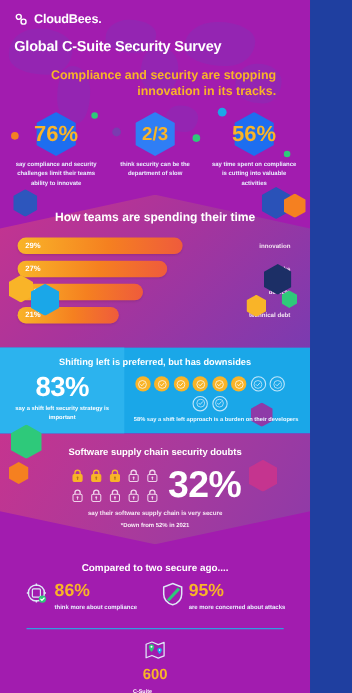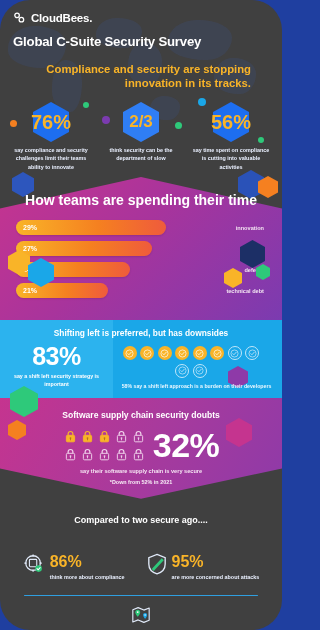--- a/index.html
+++ b/index.html
@@ -1,21 +1,21 @@
 <!DOCTYPE html>
 <html><head>
 <meta charset="utf-8">
 <style>
   html,body{margin:0;padding:0;}
   body{
     width:282px;height:630px;overflow:hidden;
     font-family:"Liberation Sans", sans-serif;
     background:#1f3fa0;color:#fff;position:relative;
   }
-  .page{position:relative;width:282px;height:630px;overflow:hidden;background:#404040;border-radius:30px;}
+  .page{position:relative;width:282px;height:630px;overflow:hidden;background:#a21caf;}
 
   
   .map-bg{position:absolute;inset:0;opacity:.13;pointer-events:none;}
   .map-bg .blob{position:absolute;background:#3a63c9;border-radius:46% 54% 40% 60%/55% 45% 58% 42%;}
 
   
   .header{position:relative;padding:11px 13px 0;}
   .logo{display:flex;align-items:center;gap:5px;}
   .logo svg{display:block;}
   .logo-text{font-size:11.5px;font-weight:bold;letter-spacing:-.2px;}
@@ -34,21 +34,21 @@
   .stat-num.frac{font-size:17px;}
   .stat-cap{margin-top:6px;font-size:5.4px;font-weight:bold;line-height:1.55;
     padding:0 6px;color:#eaf0ff;}
   .dot{position:absolute;border-radius:50%;}
 
   
   .teams{position:relative;margin-top:6px;padding:14px 0 16px;}
   .teams-bg{position:absolute;left:0;right:0;top:0;bottom:0;
     background:linear-gradient(135deg,#c6348f 0%,#a8349c 45%,#7b3bb0 100%);
     clip-path:polygon(50% 0%,100% 22%,100% 100%,0% 100%,0% 22%);}
-  .teams-h{position:relative;text-align:center;font-size:14px;font-weight:bold;line-height:1.3;}
+  .teams-h{position:relative;text-align:center;font-size:11px;font-weight:bold;line-height:1.3;}
   .bars{position:relative;margin:11px 16px 0;}
   .barrow{position:relative;display:flex;align-items:center;height:15px;margin-bottom:6px;}
   .bar{height:15px;border-radius:8px;display:flex;align-items:center;
     background:linear-gradient(90deg,#f9b428 0%,#f58020 55%,#ef5b3c 100%);
     box-shadow:0 1px 2px rgba(0,0,0,.12);}
   .bar-val{font-size:7px;font-weight:bold;color:#fff;padding-left:7px;}
   .bar-lab{position:absolute;right:2px;font-size:5.6px;font-weight:bold;color:#f3e4f2;}
 
   
   .shift{position:relative;background:#1aa7e8;padding:8px 0 9px;}
@@ -78,21 +78,21 @@
   .lock{width:15px;height:16px;display:flex;align-items:center;justify-content:center;}
   .supply-num{font-size:34px;font-weight:bold;line-height:1;letter-spacing:-.5px;}
   .supply-cap{position:relative;text-align:center;margin-top:5px;font-size:5.6px;
     font-weight:bold;line-height:1.55;color:#f6e6f4;}
   .supply-sub{position:relative;text-align:center;margin-top:3px;font-size:5.4px;
     font-weight:bold;color:#f8eef7;}
 
   
   .cmp{position:relative;padding:16px 0 0;}
   .cmp-h{text-align:center;font-size:9px;font-weight:bold;}
-  .cmp-row{display:flex;justify-content:center;gap:22px;margin-top:28px;}
+  .cmp-row{display:flex;justify-content:center;gap:22px;margin-top:8px;}
   .cmp-item{display:flex;gap:5px;align-items:flex-start;}
   .cmp-txt{padding-top:1px;}
   .cmp-num{font-size:16px;font-weight:bold;color:#f9b428;line-height:1;}
   .cmp-cap{margin-top:3px;font-size:5.4px;font-weight:bold;line-height:1.5;color:#eaf0ff;}
 
   .divider{height:1.3px;background:#2f9fe0;margin:14px 24px 0;border-radius:1px;}
 
   
   .resp{display:flex;align-items:center;padding:10px 22px 0;gap:6px;flex-direction:column;}
   .resp-num{font-size:13.5px;font-weight:bold;color:#f9b428;line-height:1;}

